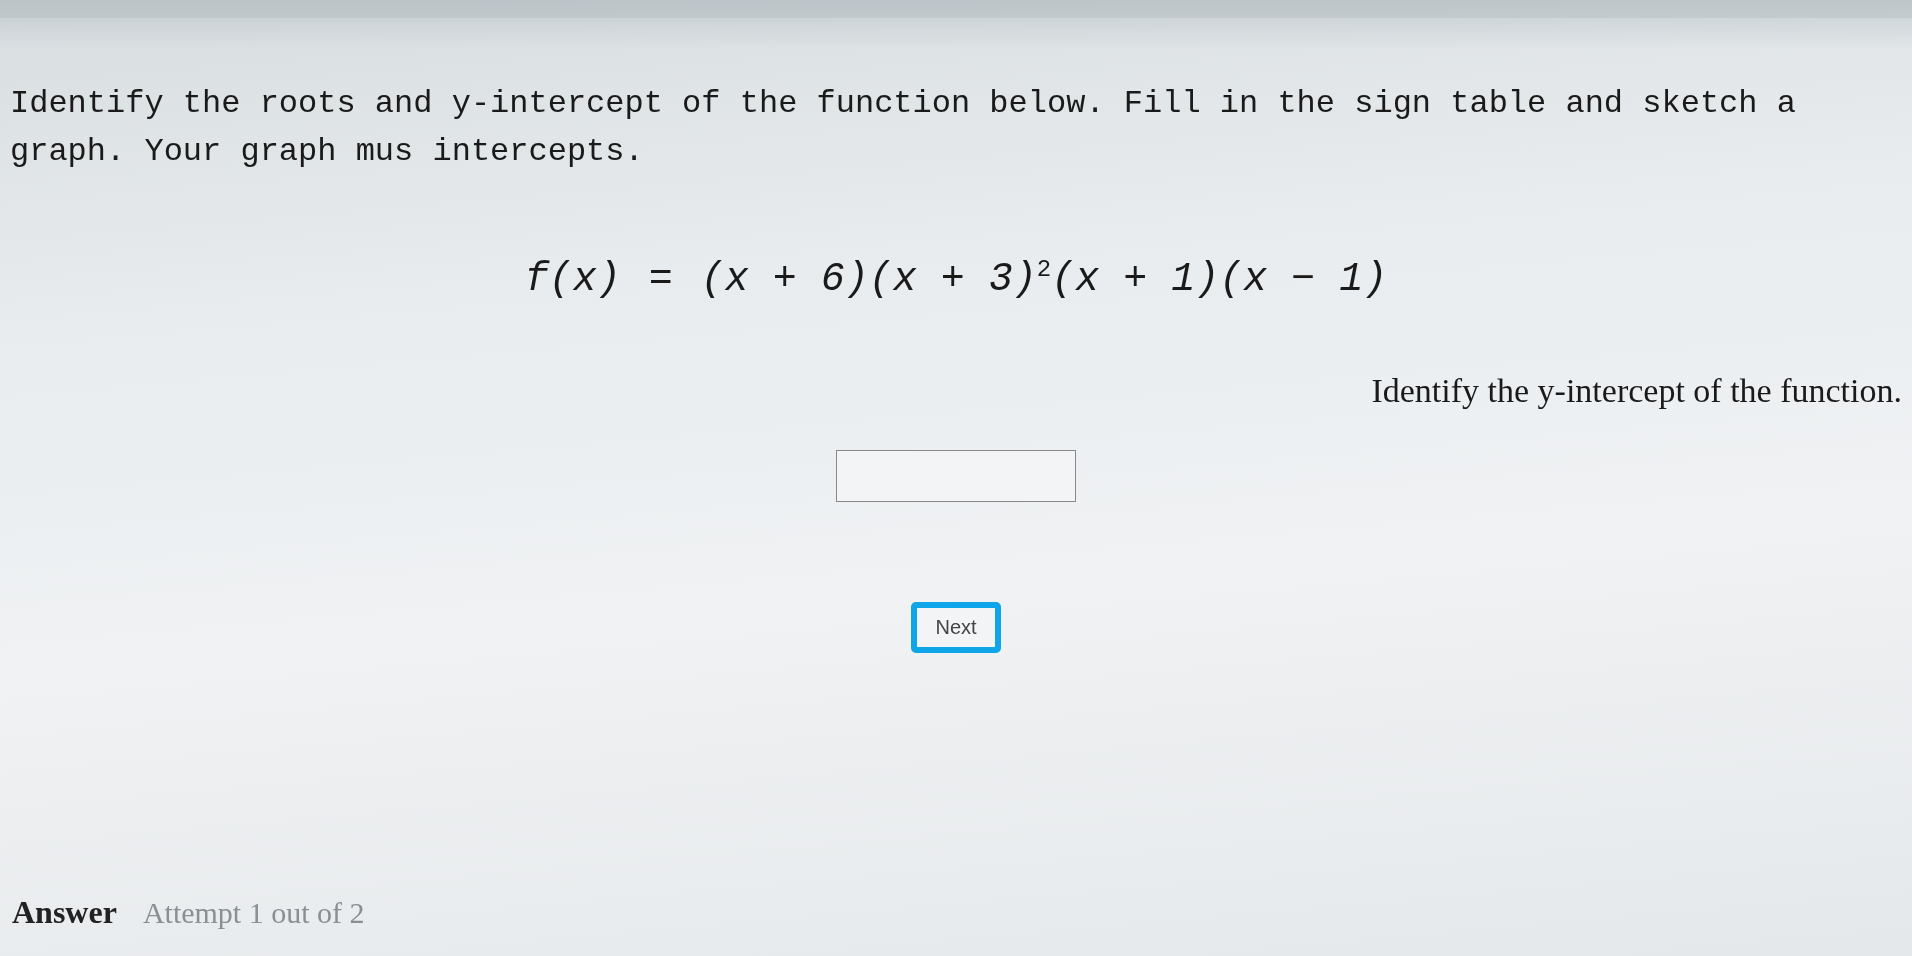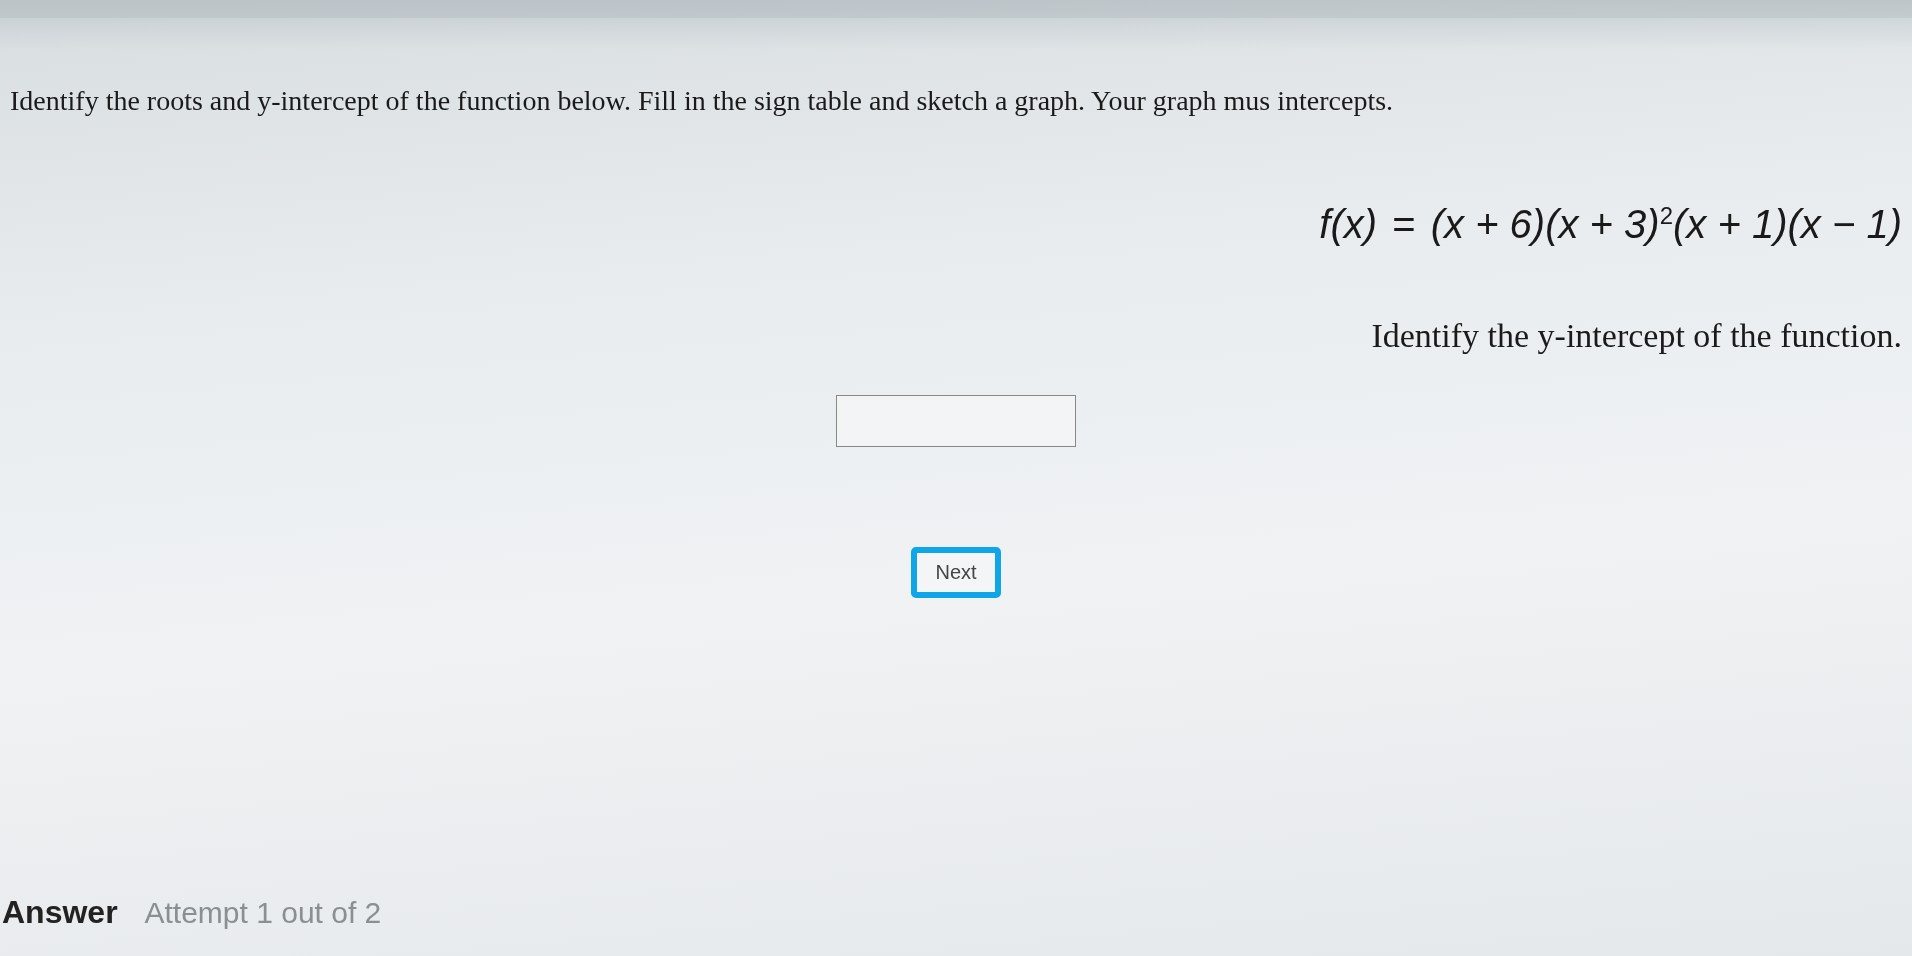--- a/index.html
+++ b/index.html
@@ -39,32 +39,32 @@
     
     .question-heading {
       font-size: 34px;
       font-weight: bold;
       font-family: Georgia, serif;
       margin-bottom: 60px;
       color: #1a1a1a;
     }
     
     .question-text {
-      font-size: 28px;
-      font-family: Liberation Serif, serif;
+      font-size: 32px;
+      font-family: Liberation Mono, monospace;
       line-height: 1.5;
       color: #1a1a1a;
       margin-bottom: 80px;
       white-space: normal;
     }
     
     .formula-container {
-      text-align: right;
+      text-align: center;
       margin: 40px auto 70px auto;
-      font-family: Liberation Sans, sans-serif;
+      font-family: Liberation Mono, monospace;
       font-size: 40px;
       font-style: italic;
       color: #1a1a1a;
     }
     
     .formula-container .op {
       font-style: normal;
       margin: 0 4px;
     }
     
@@ -107,26 +107,26 @@
       border: 6px solid #0ea5e9;
       border-radius: 5px;
       background: rgba(255,255,255,0.25);
       font-family: Arial, sans-serif;
       font-size: 20px;
       color: #444;
       cursor: pointer;
     }
     
     .answer-section {
-      font-family: Liberation Sans, sans-serif;
+      font-family: Liberation Serif, serif;
       font-size: 32px;
       color: #222;
       position: absolute;
       bottom: 25px;
-      left: 2px;
+      left: 12px;
     }
     
     .answer-section .label {
       font-weight: bold;
       color: #222;
     }
     
     .answer-section .attempt {
       color: #8a8f92;
       font-size: 30px;

